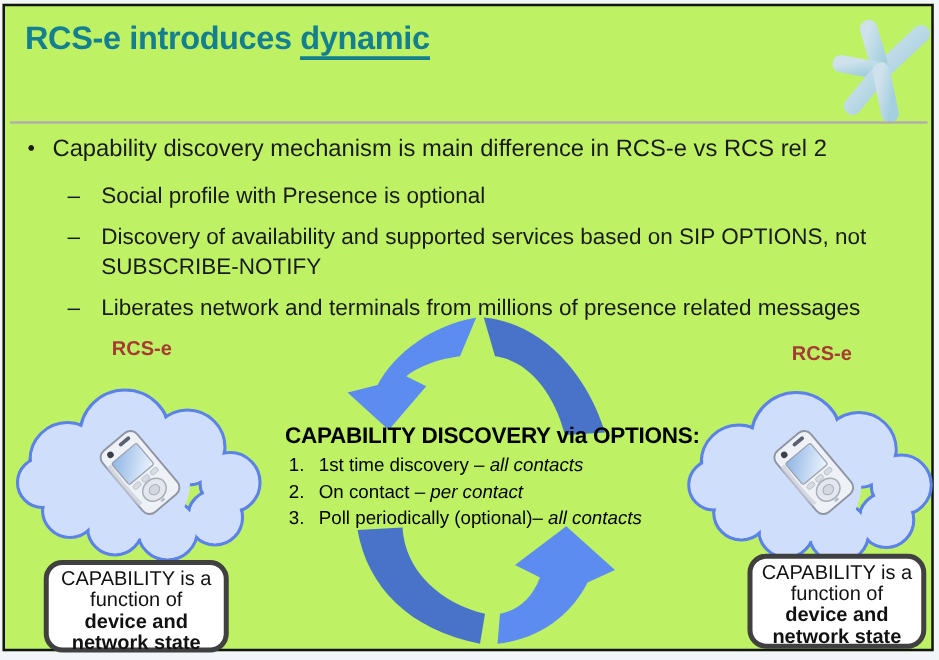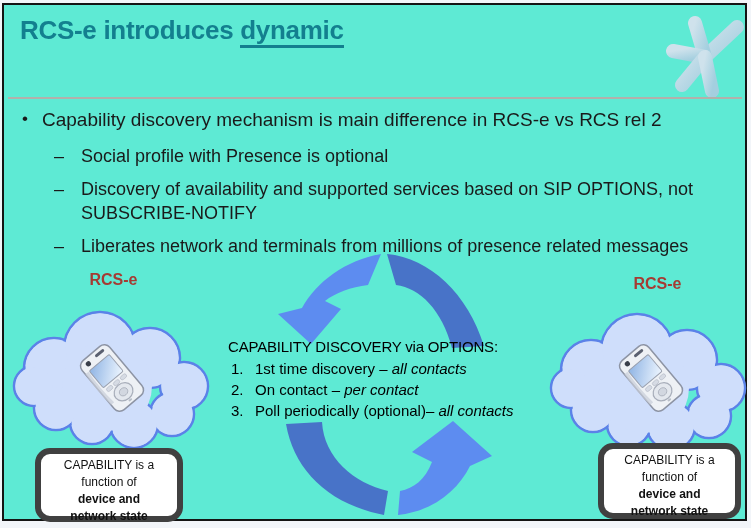--- a/index.html
+++ b/index.html
@@ -1,17 +1,17 @@
 <!DOCTYPE html>
 <html><head>
 <meta charset="utf-8">
 <style>
   html,body{margin:0;padding:0;background:#f2f5f9;}
   .stage{position:relative;width:751px;height:528px;font-family:"Liberation Sans",sans-serif;overflow:hidden;}
-  .slide{position:absolute;left:2px;top:3px;width:745px;height:518px;border:2px solid #141414;background:#5eead4;box-sizing:border-box;}
+  .slide{position:absolute;left:2px;top:3px;width:745px;height:518px;border:2px solid #141414;background:#bef264;box-sizing:border-box;}
   .abs{position:absolute;}
 
   .title{left:16px;top:8px;width:620px;font-size:26px;font-weight:bold;color:#137f8f;line-height:34px;letter-spacing:-0.3px;}
   .title .u{border-bottom:3px solid #137f8f;padding-bottom:0px;}
 
   .rule{left:4px;top:92px;width:734px;height:0;border-top:2px solid #b3b0ab;}
 
   .main-bullet{left:18px;top:104px;width:710px;font-size:19px;color:#1a1a1a;display:flex;}
   .main-bullet .mk{width:20px;font-size:17px;}
   .sub-bullets{left:50px;top:139px;width:685px;font-size:18px;color:#1a1a1a;}
@@ -19,28 +19,28 @@
   .sub-item .dash{width:27px;flex:0 0 27px;}
 
   .rcse-label{font-size:16px;font-weight:bold;color:#a53b33;text-align:center;}
   .lbl-left{left:52px;top:266px;width:115px;}
   .lbl-right{left:596px;top:270px;width:115px;}
 
   .cloud-svg{width:206px;height:142px;}
   .cloud-left{left:8px;top:301px;}
   .cloud-right{left:545px;top:303px;}
 
-  .cap-box{background:#ffffff;border:6px solid #404040;border-radius:15px;text-align:center;
-           font-size:12px;color:#111;line-height:17px;padding-top:3px;box-sizing:border-box;z-index:5;}
+  .cap-box{background:#ffffff;border:4px solid #404040;border-radius:15px;text-align:center;
+           font-size:16px;color:#111;line-height:17px;padding-top:3px;box-sizing:border-box;z-index:5;}
   .cap-left{left:31px;top:443px;width:148px;height:74px;}
   .cap-right{left:594px;top:438px;width:143px;height:76px;}
   .cap-box .b{font-weight:bold;}
 
   .options{left:224px;top:333px;width:344px;color:#000;}
-  .options .head{font-size:15px;font-weight:normal;margin-bottom:3px;letter-spacing:-0.2px;}
+  .options .head{font-size:18px;font-weight:bold;margin-bottom:3px;letter-spacing:-0.2px;}
   .opt-row{display:flex;font-size:15px;line-height:21px;white-space:nowrap;}
   .opt-row .num{width:27px;flex:0 0 27px;padding-left:3px;box-sizing:border-box;}
   .opt-row .em{font-style:italic;}
 
   .arrow-top{left:264px;top:243px;width:240px;height:100px;}
   .arrow-bottom{left:268px;top:413px;width:240px;height:102px;}
   .logo{left:661px;top:10px;width:80px;height:84px;}
 </style>
 </head>
 <body>

